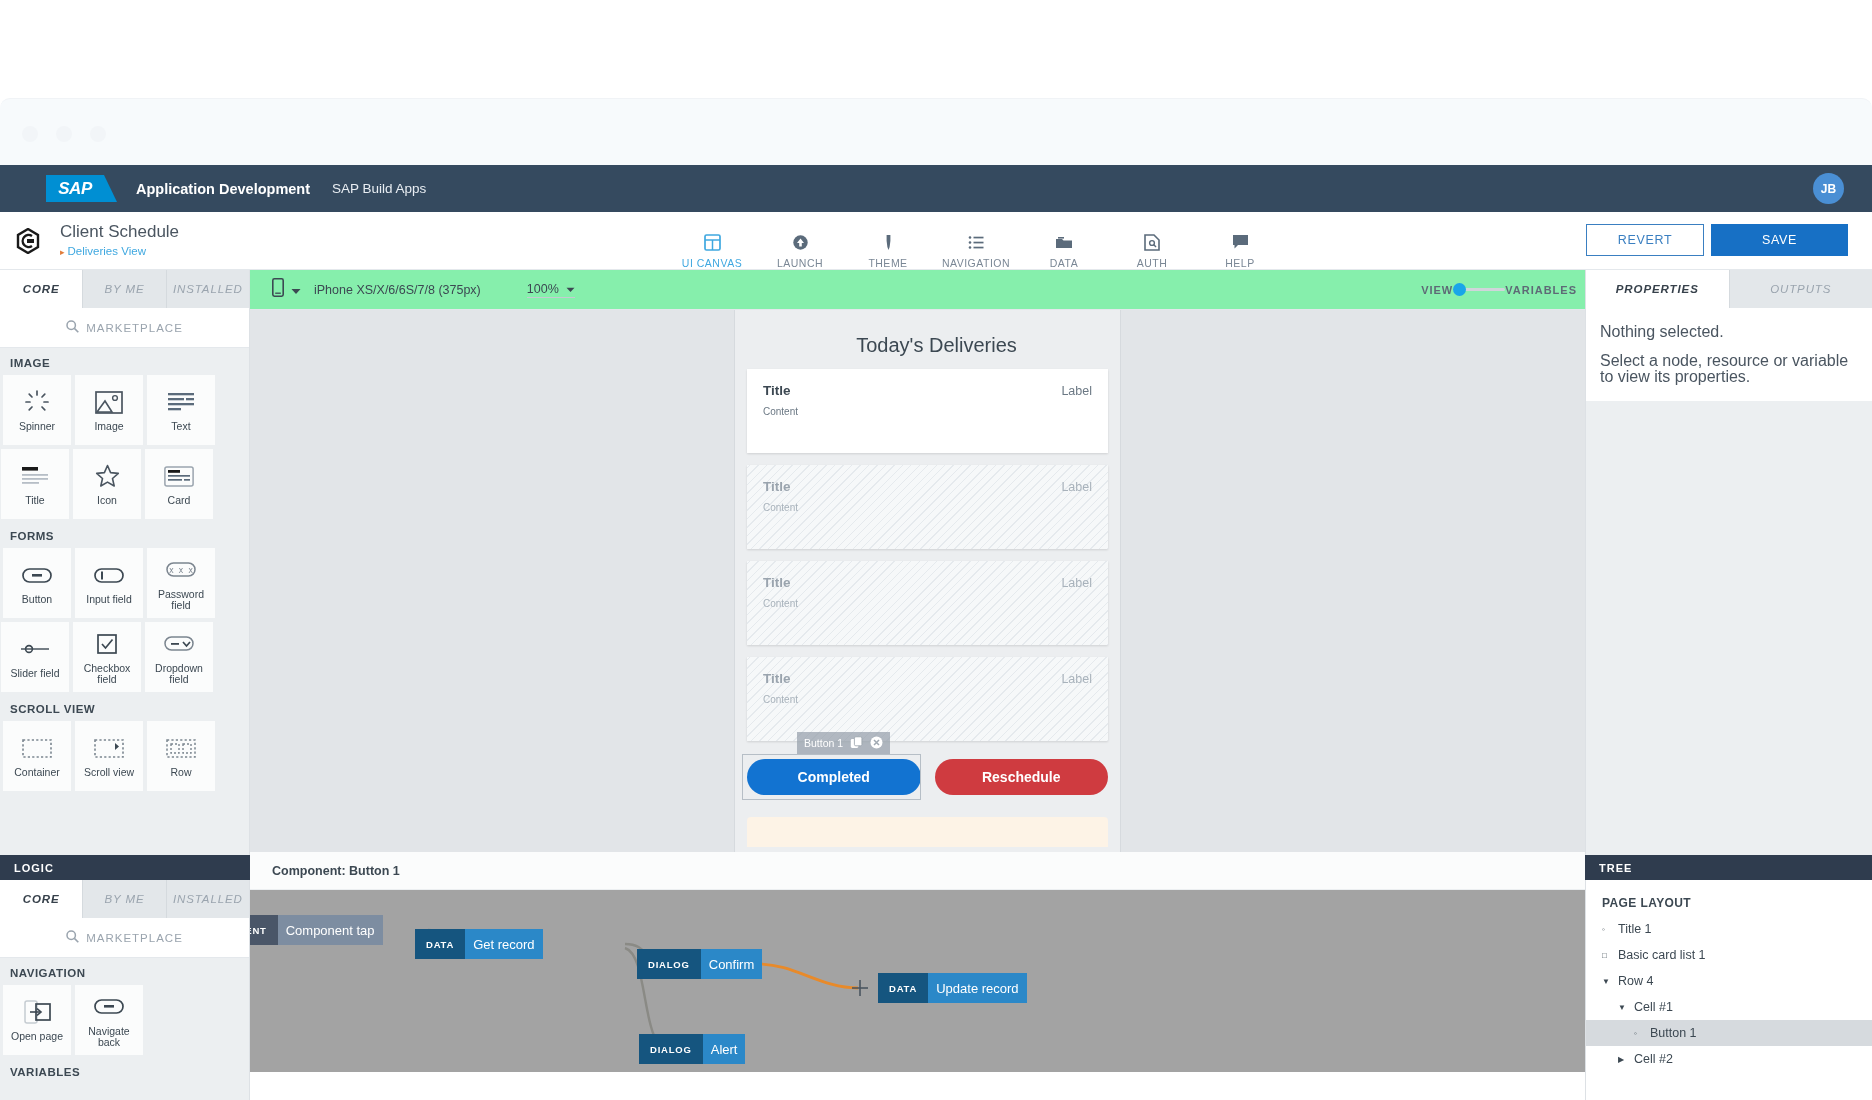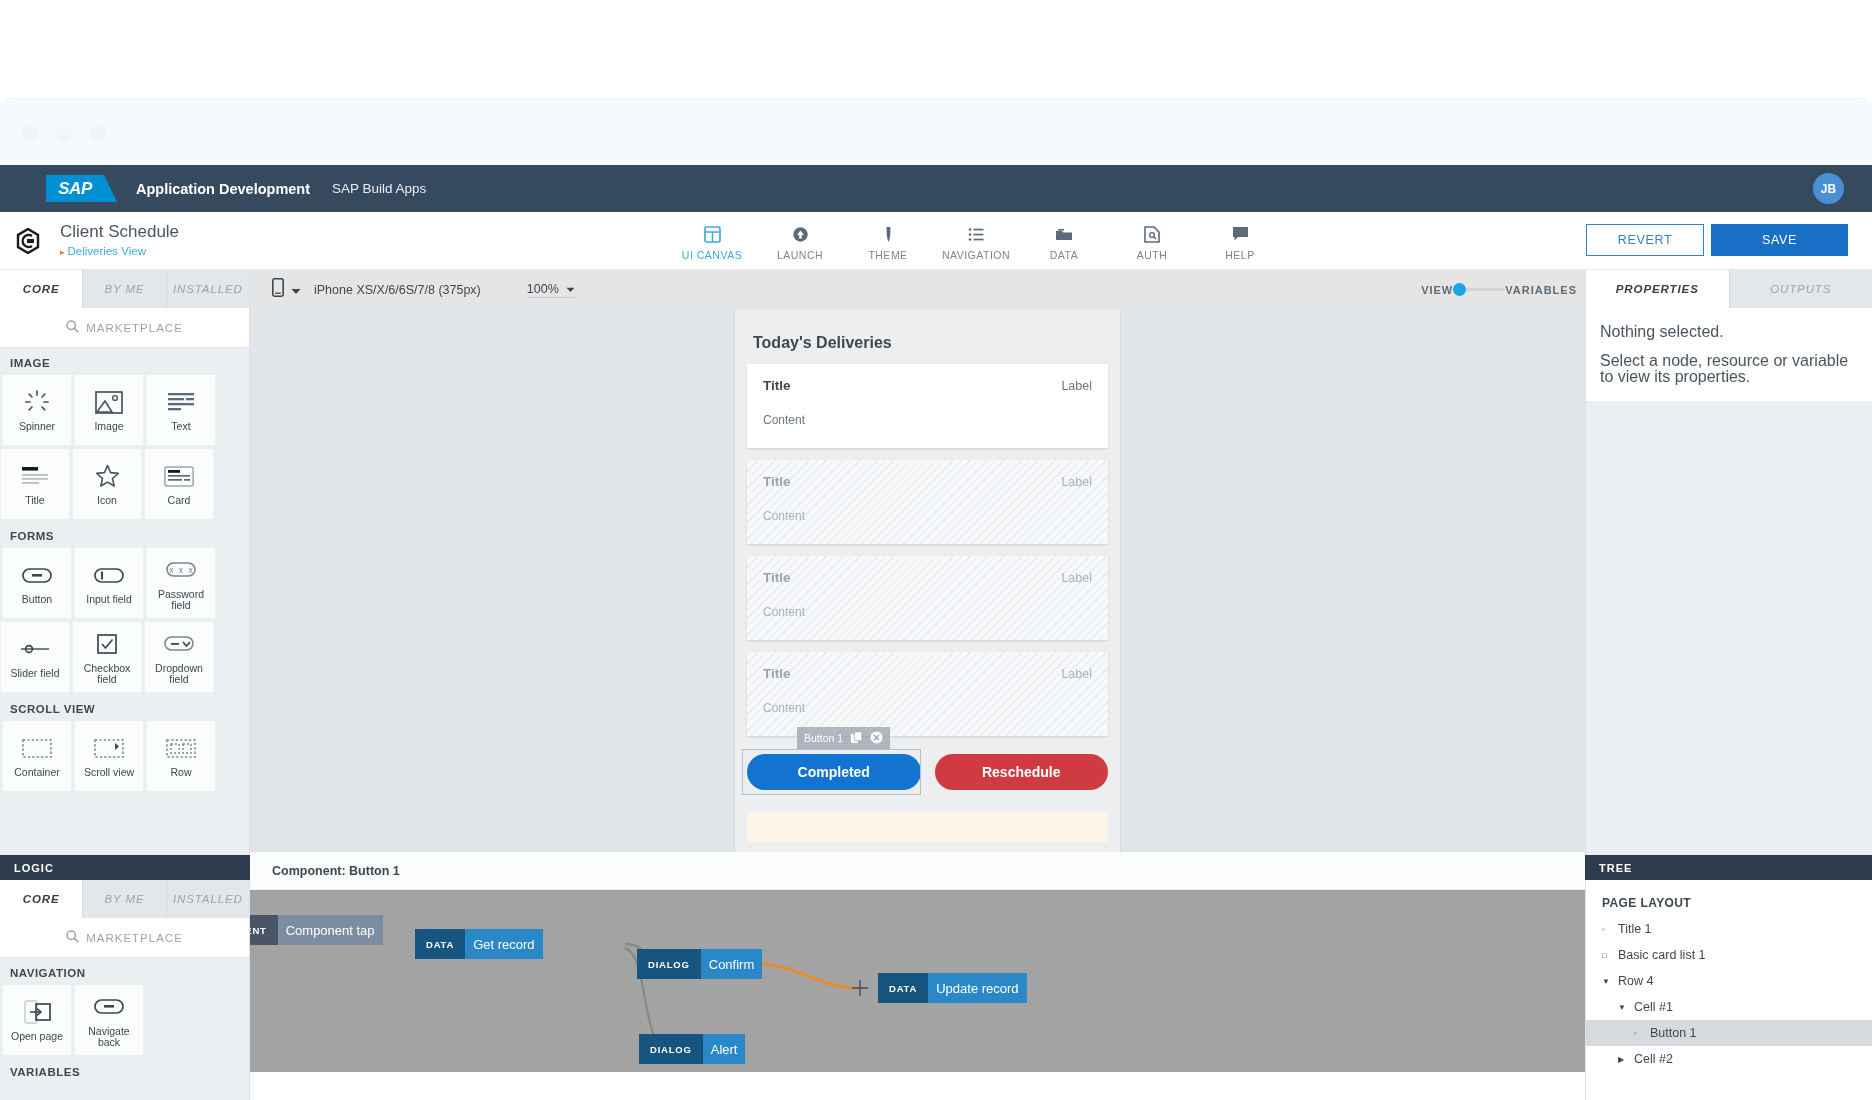--- a/index.html
+++ b/index.html
@@ -62,21 +62,21 @@
   #app-logo-mark {
     position: absolute; left: 12px; top: 13px; width: 32px; height: 32px;
     display: flex; align-items: center; justify-content: center;
   }
   #title-block { position: absolute; left: 60px; top: 10px; }
   #page-title { font-size: 17px; color: #4a5560; font-weight: 400; }
   #breadcrumb { margin-top: 3px; font-size: 11.5px; color: #3fa8e0; }
   #breadcrumb .chev { color: #e07b39; margin-right: 3px; font-size: 9px; }
 
   #nav-tabs {
-    position: absolute; left: 668px; top: 4px;
+    position: absolute; left: 668px; top: 12px;
     display: flex; align-items: flex-start; gap: 0px;
   }
   .nav-tab {
     width: 88px; display: flex; flex-direction: column;
     align-items: center; cursor: pointer; padding-top: 7px;
   }
   .nav-tab .nt-icon {
     height: 22px; display: flex; align-items: center; justify-content: center;
     color: #5b6b7b;
   }
@@ -134,21 +134,21 @@
   .comp-cell:first-child { margin-left: 3px; }
   .comp-ico { height: 28px; display: flex; align-items: center; justify-content: center; }
   .comp-lbl {
     font-size: 10.5px; color: #3c4852; text-align: center; line-height: 11px;
     max-width: 62px;
   }
 
   
   #canvas-toolbar {
     position: absolute; left: 250px; top: 270px; width: 1335px; height: 40px;
-    background: #e5e5e5; border-bottom: 1px solid #e4e8ec;
+    background: #86efac; border-bottom: 1px solid #e4e8ec;
     display: flex; align-items: center;
   }
   #device-group { display: flex; align-items: center; margin-left: 22px; gap: 7px; }
   #device-name { font-size: 12.5px; color: #3c4852; margin-left: 6px; }
   #zoom-level {
     margin-left: 46px; font-size: 12.5px; color: #3c4852;
     border-bottom: 1px solid #c5cbd1; padding-bottom: 1px; cursor: pointer;
   }
   #view-toggle {
     position: absolute; right: 8px; display: flex; align-items: center; 
@@ -166,39 +166,39 @@
   
   #canvas-area {
     position: absolute; left: 250px; top: 310px; width: 1335px; height: 545px;
     background: #e2e5e8; overflow: hidden;
   }
   #phone-frame {
     position: absolute; left: 485px; top: 0; width: 385px; height: 545px;
     background: #eceef0; box-shadow: 0 0 0 1px #d6dade;
   }
   #phone-title {
-    margin: 24px 0 0 18px; font-size: 16px; color: #3c4852; font-weight: 700;
+    margin: 24px 0 0 18px; font-size: 20px; color: #3c4852; font-weight: 400; text-align: center;
   }
   .del-card {
     margin: 12px 12px 0 12px; height: 84px; background: #ffffff;
     box-shadow: 0 1px 2px rgba(0,0,0,0.12); position: relative; padding: 14px 16px;
   }
   .del-card.ghost {
     background: #f6f8f9;
     background-image: repeating-linear-gradient(-45deg,
       rgba(190,200,210,0.30) 0px, rgba(190,200,210,0.30) 1px,
       transparent 1px, transparent 6px);
   }
   .dc-title { font-size: 13.5px; font-weight: bold; color: #3c4852; }
   .del-card.ghost .dc-title { color: #9aa4ae; }
   .dc-label {
     position: absolute; right: 16px; top: 15px; font-size: 12.5px; color: #6b7884;
   }
   .del-card.ghost .dc-label { color: #a8b2bb; }
-  .dc-content { margin-top: 20px; font-size: 12px; color: #6b7884; }
+  .dc-content { margin-top: 8px; font-size: 10px; color: #6b7884; }
   .del-card.ghost .dc-content { color: #a8b2bb; }
 
   #action-row {
     margin: 18px 12px 0 12px; display: flex; gap: 14px; position: relative;
   }
   .act-btn {
     flex: 1; height: 36px; border-radius: 18px; border: none;
     color: #ffffff; font-size: 14px; font-weight: bold; cursor: pointer;
     font-family: "Liberation Sans", sans-serif;
   }

